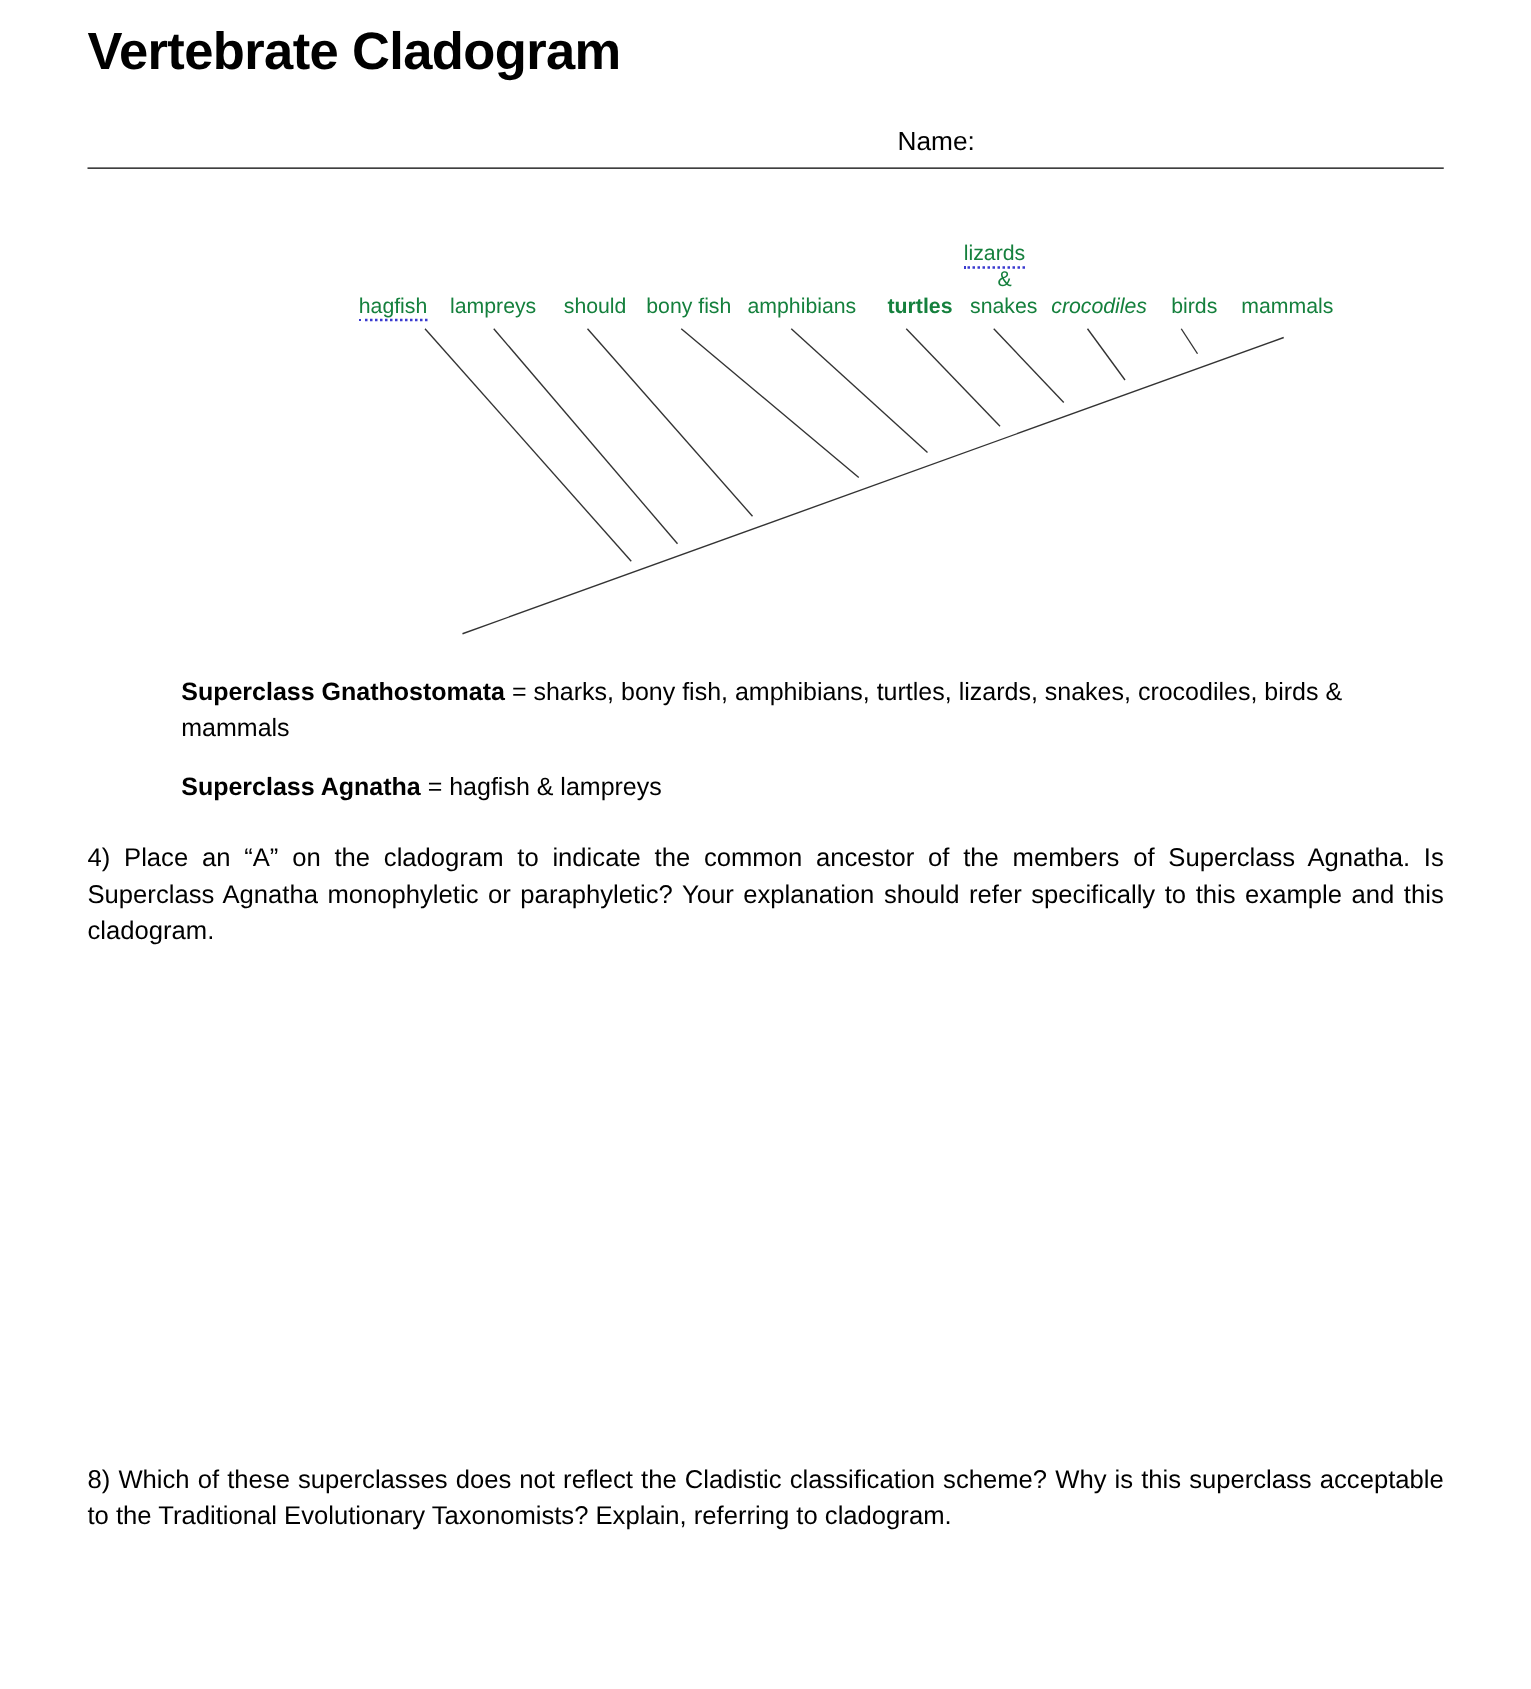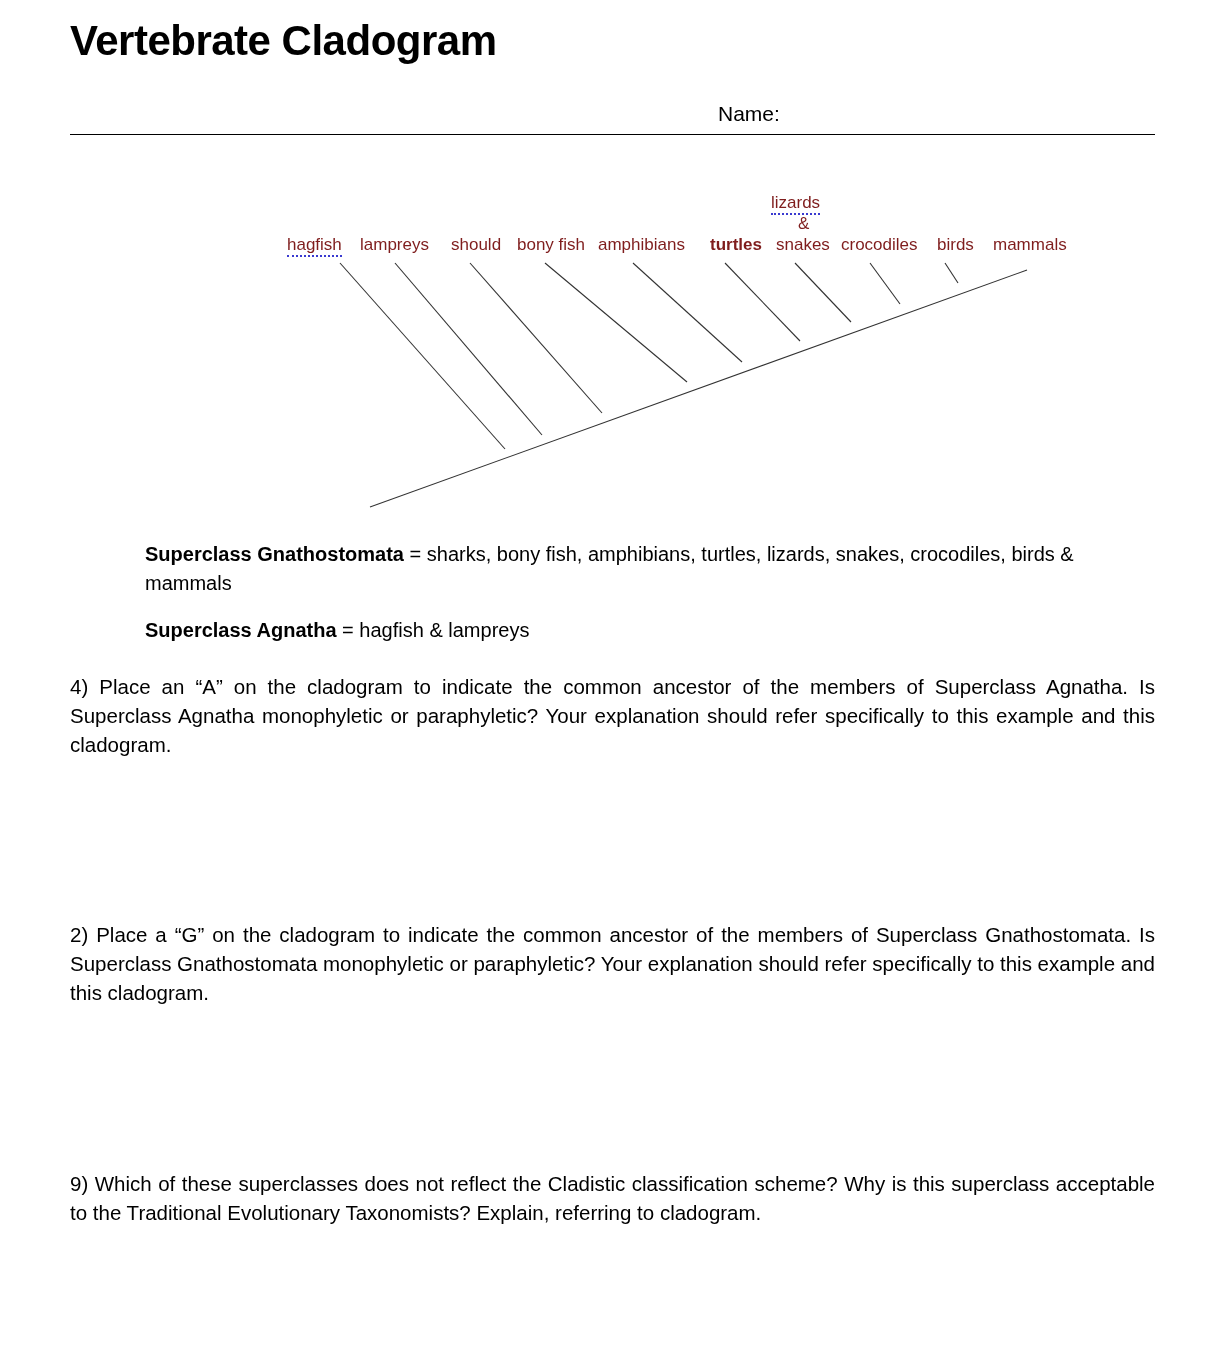--- a/index.html
+++ b/index.html
@@ -51,21 +51,21 @@
     width: 840px;
     height: 345px;
   }
   .clado-svg {
     display: block;
   }
   .taxon-label {
     position: absolute;
     font-size: 17px;
     white-space: nowrap;
-    color: #7f1d1d;
+    color: #15803d;
   }
   .squiggle {
     border-bottom: 2px dotted #3a3ad0;
     padding-bottom: 1px;
   }
   .superclass-block {
     position: absolute;
     left: 145px;
     top: 540px;
     width: 950px;
@@ -105,21 +105,21 @@
 
     <span class="taxon-label" style="left:32px; top:60px;"><span class="squiggle">hagfish</span></span>
     <span class="taxon-label" style="left:105px; top:60px;">lampreys</span>
     <span class="taxon-label" style="left:196px; top:60px;">should</span>
     <span class="taxon-label" style="left:262px; top:60px;">bony fish</span>
     <span class="taxon-label" style="left:343px; top:60px;">amphibians</span>
     <span class="taxon-label" style="left:455px; top:60px;font-weight:bold;">turtles</span>
     <span class="taxon-label" style="left:516px; top:18px;"><span class="squiggle">lizards</span></span>
     <span class="taxon-label" style="left:543px; top:39px;">&amp;</span>
     <span class="taxon-label" style="left:521px; top:60px;">snakes</span>
-    <span class="taxon-label" style="left:586px; top:60px;">crocodiles</span>
+    <span class="taxon-label" style="left:586px; top:60px;font-style:italic;">crocodiles</span>
     <span class="taxon-label" style="left:682px; top:60px;">birds</span>
     <span class="taxon-label" style="left:738px; top:60px;">mammals</span>
 
     <svg class="clado-svg" width="840" height="345" viewBox="0 0 840 345">
       <g stroke="#333333" stroke-width="1.1" fill="none">
 
         <line x1="115" y1="332" x2="772" y2="95"></line>
 
         <line x1="85" y1="88" x2="250" y2="274"></line>
         <line x1="140" y1="88" x2="287" y2="260"></line>
@@ -137,16 +137,15 @@
   <div class="superclass-block">
     <div class="superclass-line">
       <b>Superclass Gnathostomata</b><span> = sharks, bony fish, amphibians, turtles, lizards, snakes, crocodiles, birds &amp; mammals</span>
     </div>
     <div class="superclass-line">
       <b>Superclass Agnatha</b><span> = hagfish &amp; lampreys</span>
     </div>
   </div>
 
   <div class="question" id="q1">4) Place an “A” on the cladogram to indicate the common ancestor of the members of Superclass Agnatha. Is Superclass Agnatha monophyletic or paraphyletic? Your explanation should refer specifically to this example and this cladogram.</div>
-  <div class="question" id="q2">2) Place a “G” on the cladogram to indicate the common ancestor of the members of Superclass Gnathostomata. Is Superclass Gnathostomata monophyletic or paraphyletic? Your explanation should refer specifically to this example and this cladogram.</div>
-  <div class="question" id="q3">9) Which of these superclasses does not reflect the Cladistic classification scheme? Why is this superclass acceptable to the Traditional Evolutionary Taxonomists?  Explain, referring to cladogram.</div>
+  <div class="question" id="q3">8) Which of these superclasses does not reflect the Cladistic classification scheme? Why is this superclass acceptable to the Traditional Evolutionary Taxonomists?  Explain, referring to cladogram.</div>
 
 </div>
 
 </body></html>

